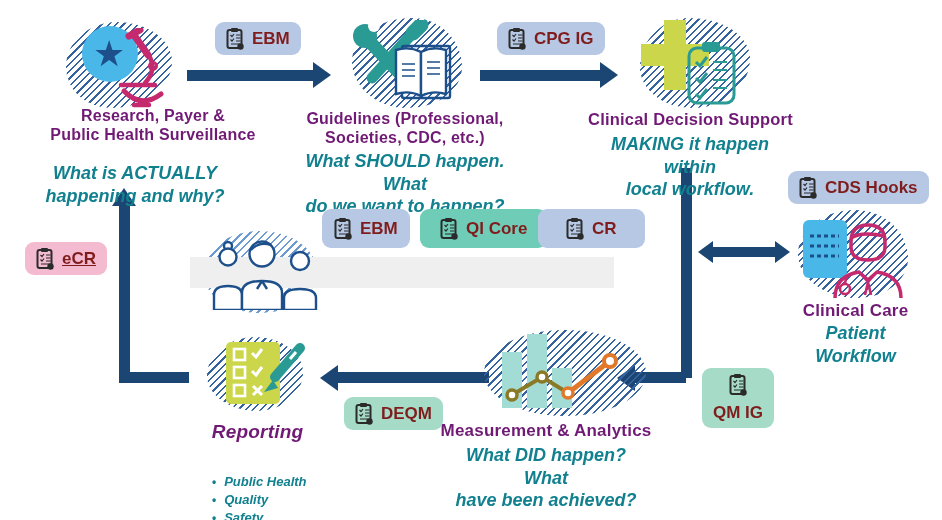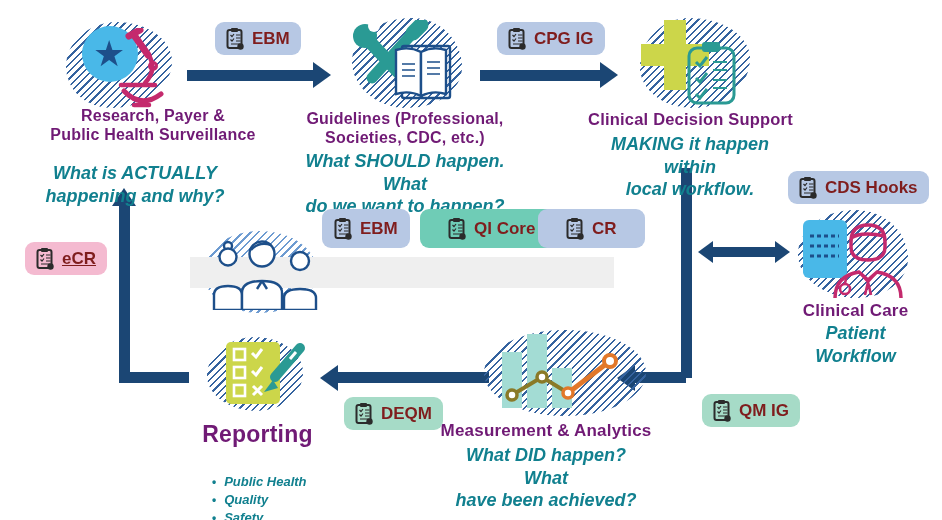--- a/index.html
+++ b/index.html
@@ -160,21 +160,21 @@
     <rect x="2" y="2" width="54" height="62" rx="5" fill="#ccd64a"></rect>
     <rect x="10" y="9" width="11" height="11" fill="none" stroke="#ffffff" stroke-width="2.6"></rect>
     <rect x="10" y="27" width="11" height="11" fill="none" stroke="#ffffff" stroke-width="2.6"></rect>
     <rect x="10" y="45" width="11" height="11" fill="none" stroke="#ffffff" stroke-width="2.6"></rect>
     <path d="M28,13 l4,4 6,-8 M28,31 l4,4 6,-8" stroke="#ffffff" stroke-width="3" fill="none"></path>
     <path d="M29,46 l9,9 M38,46 l-9,9" stroke="#ffffff" stroke-width="3"></path>
     <line x1="76" y1="8" x2="51" y2="37" stroke="#2a9a94" stroke-width="10" stroke-linecap="round"></line>
     <path d="M49,40 l-9,12 14,-4 z" fill="#2a9a94"></path>
     <line x1="72" y1="12" x2="66" y2="19" stroke="#ffffff" stroke-width="3"></line>
   </svg>
-  <div class="title" style="left:200px;top:421px;width:115px;font-size:23px;">
+  <div class="title" style="left:200px;top:421px;width:115px;font-size:19px;font-style:italic;">
     <div>Reporting</div>
   </div>
   <div class="abs" style="left:212px;top:445px;margin-top:29px;">
     <div class="bullet-row">
       <span class="bullet-label">Public Health</span>
     </div>
     <div class="bullet-row">
       <span class="bullet-label">Quality</span>
     </div>
     <div class="bullet-row">
@@ -250,21 +250,21 @@
     <svg width="19" height="23" viewBox="0 0 19 23">
         <rect x="1.5" y="3" width="14" height="18" rx="2" fill="none" stroke="#2b2b2b" stroke-width="2"></rect>
         <rect x="5" y="1" width="7" height="4" rx="1" fill="#2b2b2b"></rect>
         <path d="M4.5,8 l1.5,1.5 2,-2.5 M4.5,12.5 l1.5,1.5 2,-2.5" stroke="#2b2b2b" stroke-width="1.2" fill="none"></path>
         <path d="M10,8 h4.5 M10,11 h4.5 M10,14 h4.5 M5,17 h9" stroke="#2b2b2b" stroke-width="1.2"></path>
         <circle cx="14.5" cy="19.5" r="3.2" fill="#2b2b2b"></circle>
       </svg>
     <span>EBM</span>
   </div>
 
-  <div class="badge teal" style="left:420px;top:209px;padding:8px 28px;">
+  <div class="badge teal" style="left:420px;top:209px;padding:8px 20px;">
     <svg width="19" height="23" viewBox="0 0 19 23">
         <rect x="1.5" y="3" width="14" height="18" rx="2" fill="none" stroke="#2b2b2b" stroke-width="2"></rect>
         <rect x="5" y="1" width="7" height="4" rx="1" fill="#2b2b2b"></rect>
         <path d="M4.5,8 l1.5,1.5 2,-2.5 M4.5,12.5 l1.5,1.5 2,-2.5" stroke="#2b2b2b" stroke-width="1.2" fill="none"></path>
         <path d="M10,8 h4.5 M10,11 h4.5 M10,14 h4.5 M5,17 h9" stroke="#2b2b2b" stroke-width="1.2"></path>
         <circle cx="14.5" cy="19.5" r="3.2" fill="#2b2b2b"></circle>
       </svg>
     <span>QI Core</span>
   </div>
 
@@ -283,21 +283,21 @@
     <svg width="19" height="23" viewBox="0 0 19 23">
         <rect x="1.5" y="3" width="14" height="18" rx="2" fill="none" stroke="#2b2b2b" stroke-width="2"></rect>
         <rect x="5" y="1" width="7" height="4" rx="1" fill="#2b2b2b"></rect>
         <path d="M4.5,8 l1.5,1.5 2,-2.5 M4.5,12.5 l1.5,1.5 2,-2.5" stroke="#2b2b2b" stroke-width="1.2" fill="none"></path>
         <path d="M10,8 h4.5 M10,11 h4.5 M10,14 h4.5 M5,17 h9" stroke="#2b2b2b" stroke-width="1.2"></path>
         <circle cx="14.5" cy="19.5" r="3.2" fill="#2b2b2b"></circle>
       </svg>
     <span>DEQM</span>
   </div>
 
-  <div class="badge mint" style="left:702px;top:394px;">
+  <div class="badge mint" style="left:702px;top:368px;flex-direction:column;">
     <svg width="19" height="23" viewBox="0 0 19 23">
         <rect x="1.5" y="3" width="14" height="18" rx="2" fill="none" stroke="#2b2b2b" stroke-width="2"></rect>
         <rect x="5" y="1" width="7" height="4" rx="1" fill="#2b2b2b"></rect>
         <path d="M4.5,8 l1.5,1.5 2,-2.5 M4.5,12.5 l1.5,1.5 2,-2.5" stroke="#2b2b2b" stroke-width="1.2" fill="none"></path>
         <path d="M10,8 h4.5 M10,11 h4.5 M10,14 h4.5 M5,17 h9" stroke="#2b2b2b" stroke-width="1.2"></path>
         <circle cx="14.5" cy="19.5" r="3.2" fill="#2b2b2b"></circle>
       </svg>
     <span>QM IG</span>
   </div>
 

